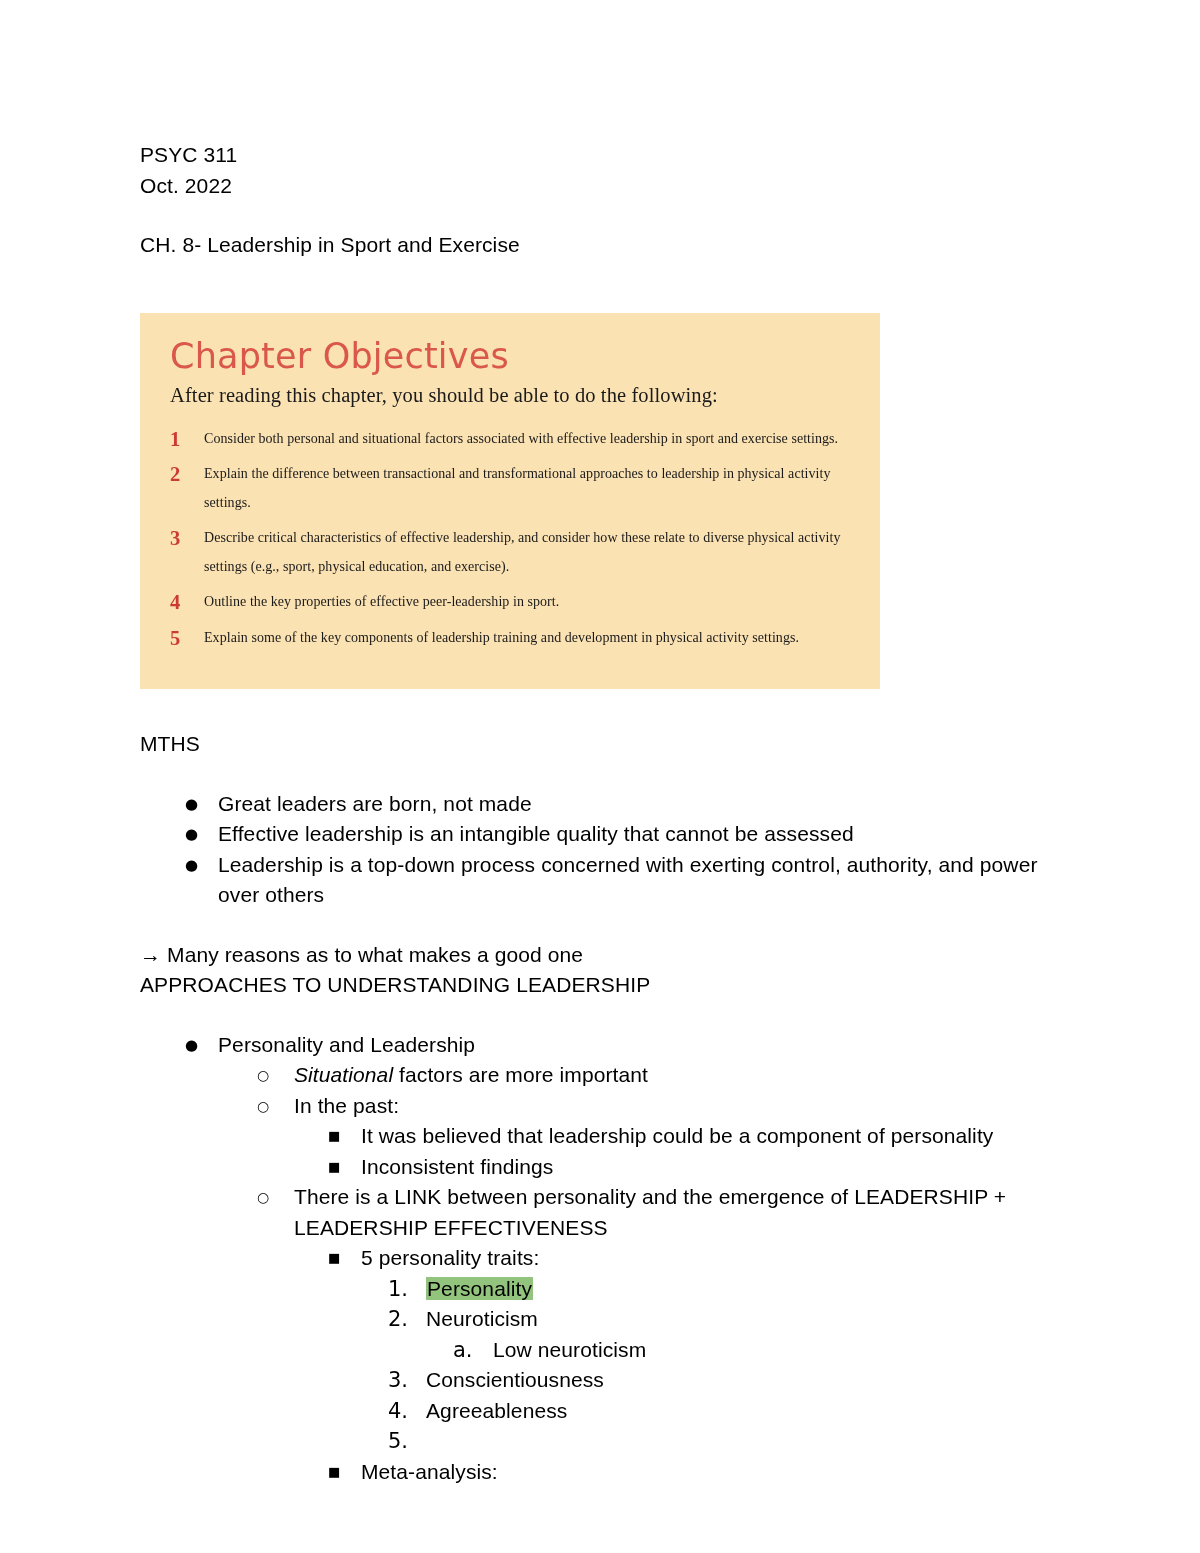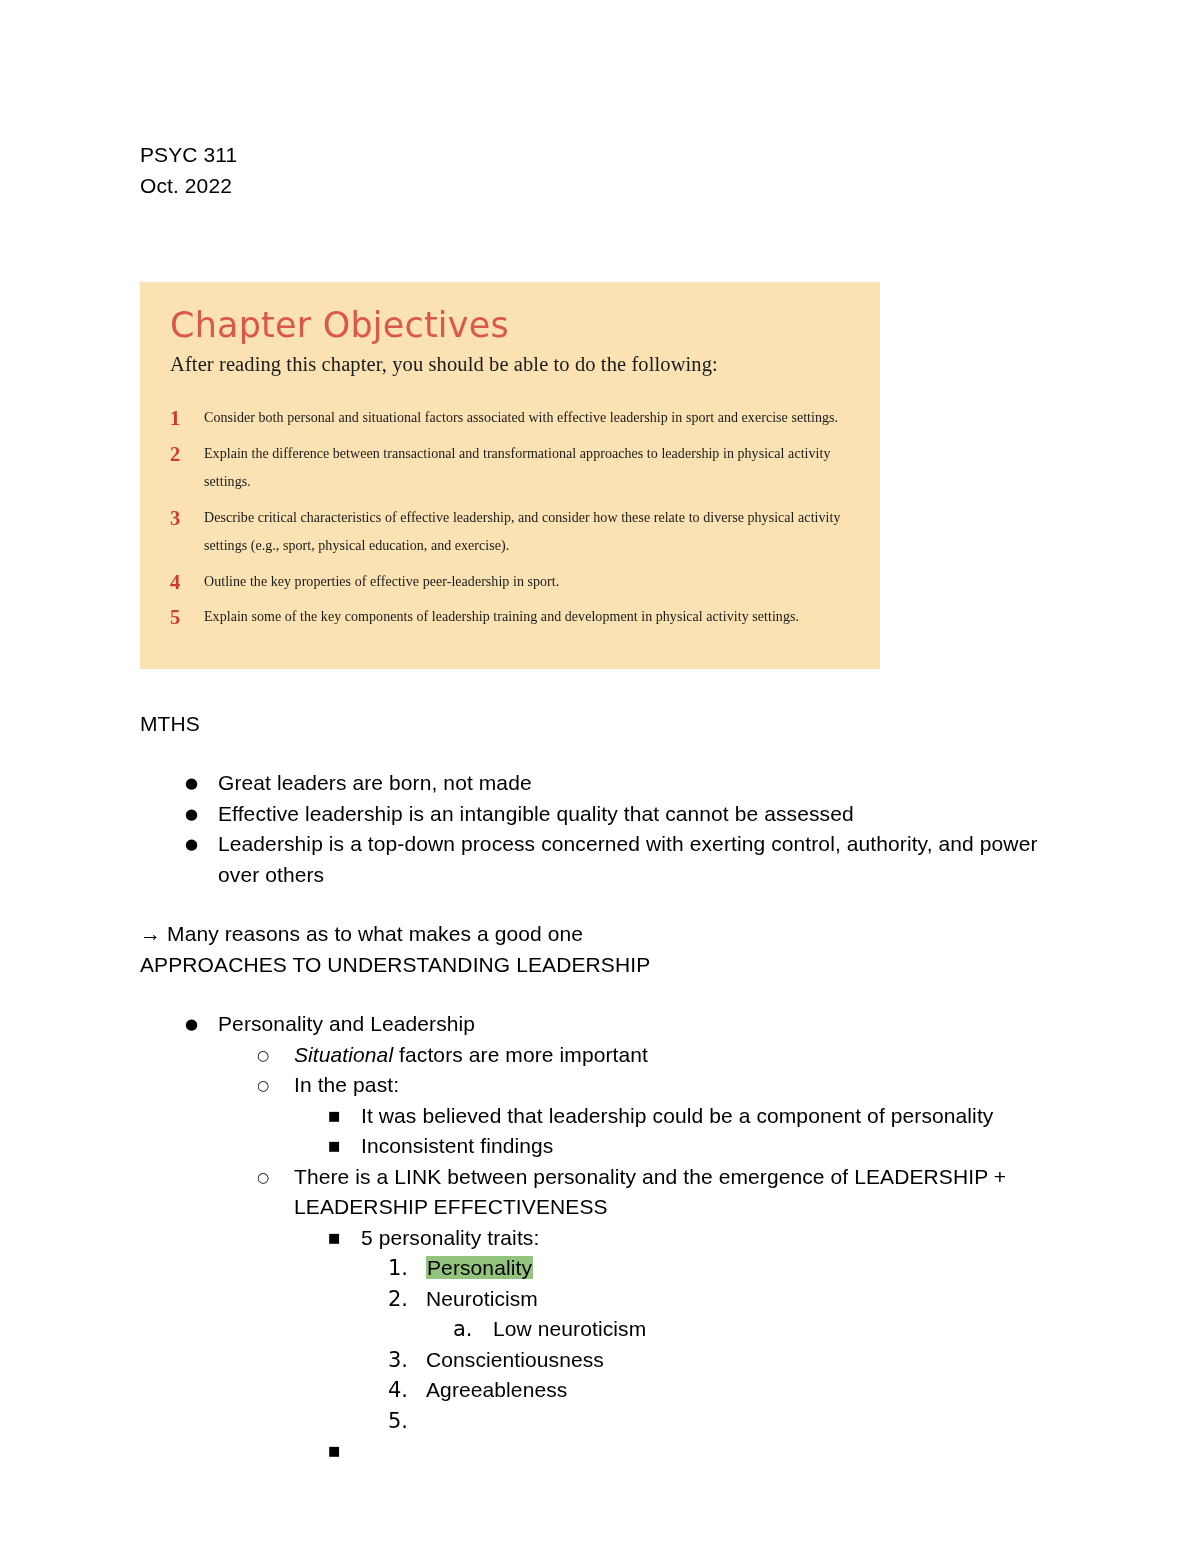--- a/index.html
+++ b/index.html
@@ -51,21 +51,21 @@
     font-weight: 400;
     line-height: 42px;
     letter-spacing: 0.2px;
     margin: 0 0 4px 0;
   }
   .objectives-sub {
     font-family: "Liberation Serif", serif;
     font-size: 20.5px;
     line-height: 28px;
     color: #1a1a1a;
-    margin-bottom: 26px;
+    margin-bottom: 16px;
     letter-spacing: 0.1px;
   }
   .obj-list {
     list-style: none;
     margin: 0;
     padding: 0;
   }
   .obj-item {
     display: flex;
     align-items: flex-start;
@@ -129,20 +129,21 @@
 </style>
 </head>
 <body>
 
 <div class="page">
 
   <div class="header-block">
     <div class="note-line">PSYC 311</div>
     <div class="note-line">Oct. 2022</div>
     <div class="gap-sm"></div>
+    <div class="note-line">CH. 8- Leadership in Sport and Exercise</div>
   </div>
 
   <div class="gap-md"></div>
 
   <div class="objectives-box">
     <div class="objectives-title">Chapter Objectives</div>
     <div class="objectives-sub">After reading this chapter, you should be able to do the following:</div>
 
     <ul class="obj-list">
       <li class="obj-item">
@@ -253,17 +254,18 @@
     <li class="bitem lvl4">
       <span class="bullet">4.</span>
       <span class="btext">Agreeableness</span>
     </li>
     <li class="bitem lvl4">
       <span class="bullet">5.</span>
     </li>
 
     <li class="bitem lvl3">
       <span class="bullet">■</span>
+      <span class="btext">Meta-analysis:</span>
     </li>
 
   </ul>
 
 </div>
 
 </body></html>

